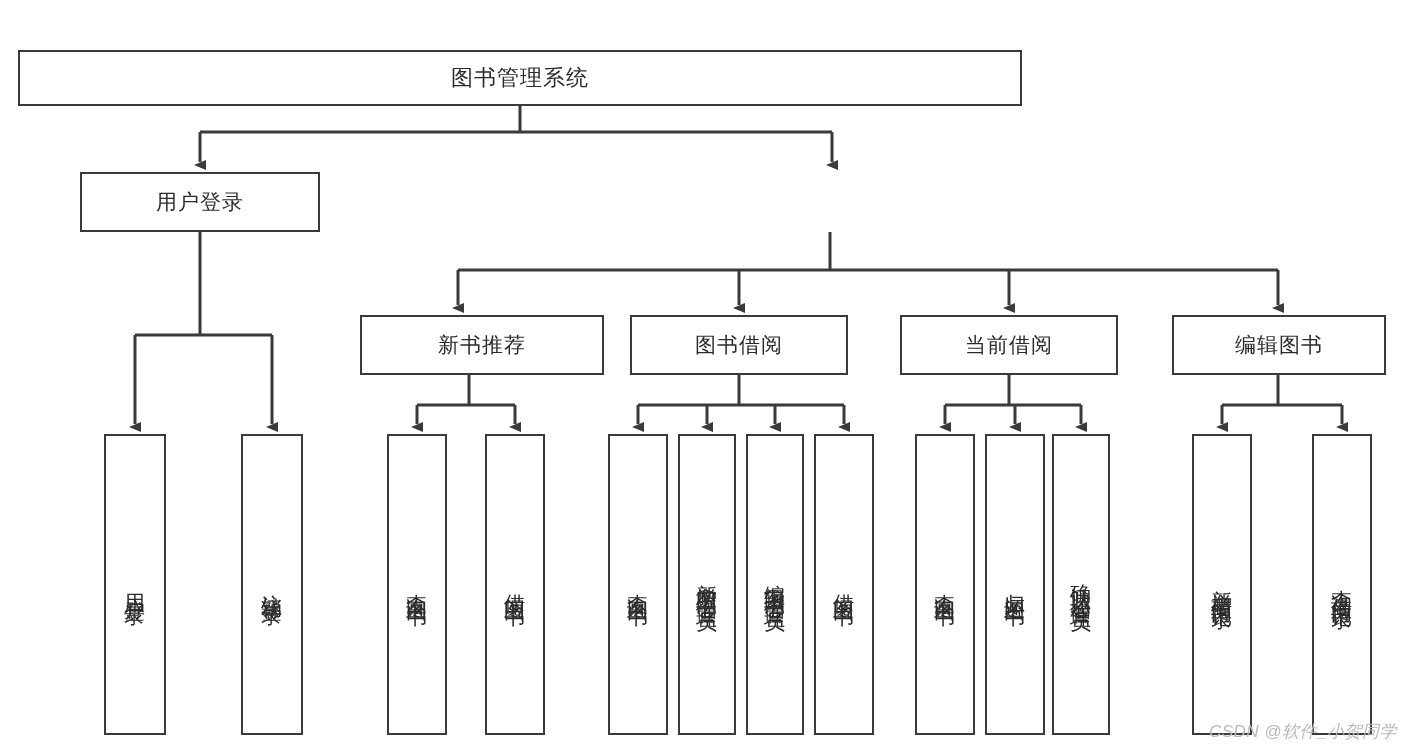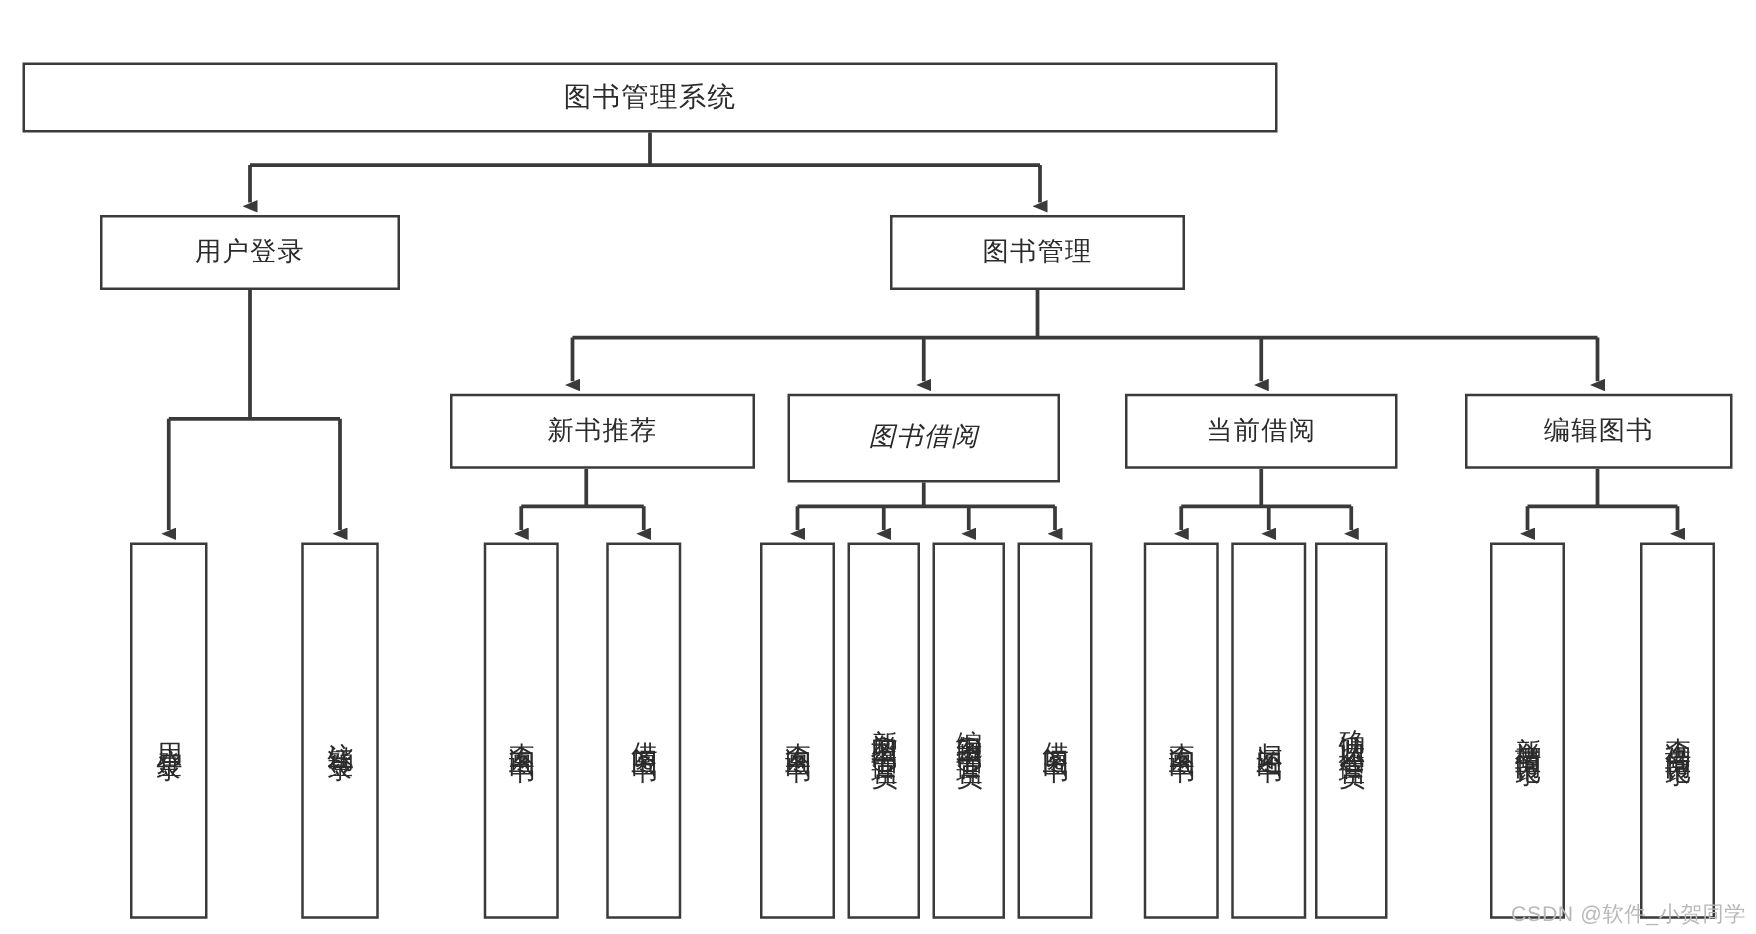--- a/index.html
+++ b/index.html
@@ -46,20 +46,21 @@
   #root-node .label{font-size:22px;}
 
   #watermark{
     position:absolute;
     right:8px;
     bottom:4px;
     font-size:17px;
     color:#b9b9b9;
     white-space:nowrap;
     letter-spacing:0.5px;
+    font-style:italic;
   }
 </style>
 </head>
 <body>
 
 <div id="canvas">
 
   <svg id="wires" viewBox="0 0 1405 747" xmlns="http://www.w3.org/2000/svg">
     <defs>
       <marker id="arrow" markerWidth="10" markerHeight="12" refX="2" refY="6" orient="auto" markerUnits="userSpaceOnUse">
@@ -111,35 +112,32 @@
   </svg>
 
   <div class="node horizontal" id="root-node" style="left:18px;top:12px;width:1004px;height:56px;margin-top:38px;">
     <span class="label">图书管理系统</span>
   </div>
 
   <div class="node horizontal" style="left:80px;top:172px;width:240px;height:60px;">
     <span class="label">用户登录</span>
   </div>
 
-  <div class="node horizontal" style="left:712px;top:172px;width:236px;height:60px;">
-    <span class="label">图书管理</span>
-  </div>
 
   <div class="node vertical" style="left:104px;top:434px;width:62px;height:301px;">
     <span class="label">用户登录</span>
   </div>
   <div class="node vertical" style="left:241px;top:434px;width:62px;height:301px;">
     <span class="label">注销登录</span>
   </div>
 
   <div class="node horizontal" style="left:360px;top:315px;width:244px;height:60px;">
     <span class="label">新书推荐</span>
   </div>
-  <div class="node horizontal" style="left:630px;top:315px;width:218px;height:71px;font-style:italic;">
+  <div class="node horizontal" style="left:630px;top:315px;width:218px;height:60px;">
     <span class="label">图书借阅</span>
   </div>
   <div class="node horizontal" style="left:900px;top:315px;width:218px;height:60px;">
     <span class="label">当前借阅</span>
   </div>
   <div class="node horizontal" style="left:1172px;top:315px;width:214px;height:60px;">
     <span class="label">编辑图书</span>
   </div>
 
   <div class="node vertical" style="left:387px;top:434px;width:60px;height:301px;">

